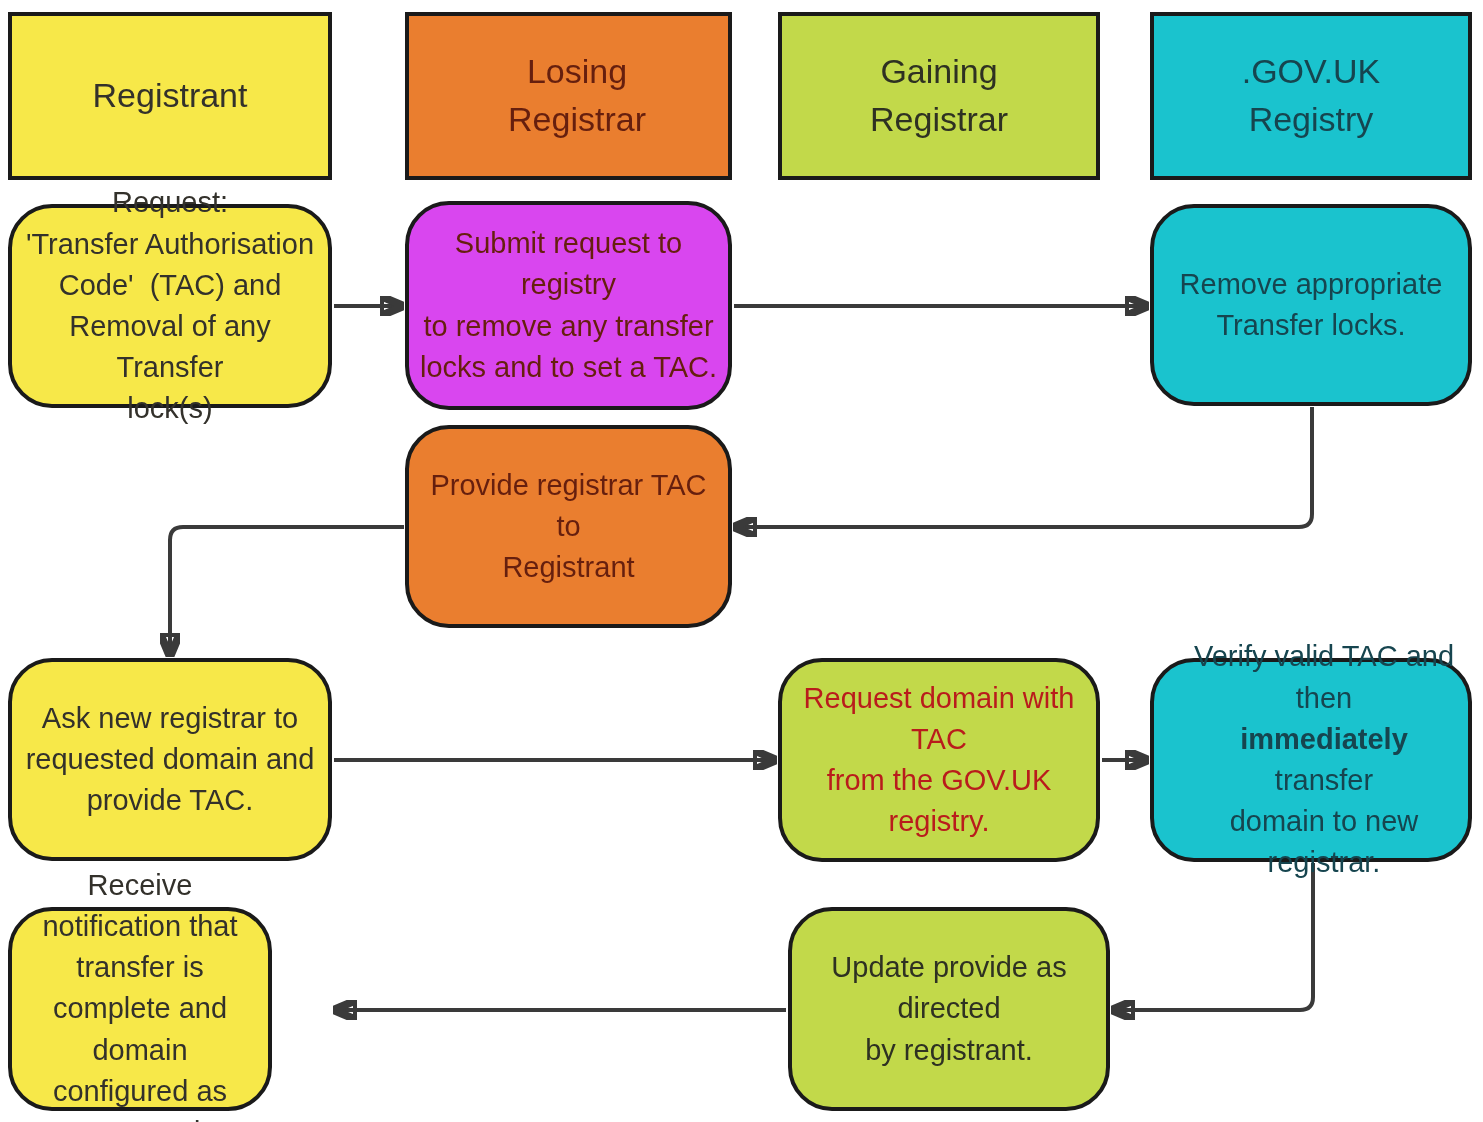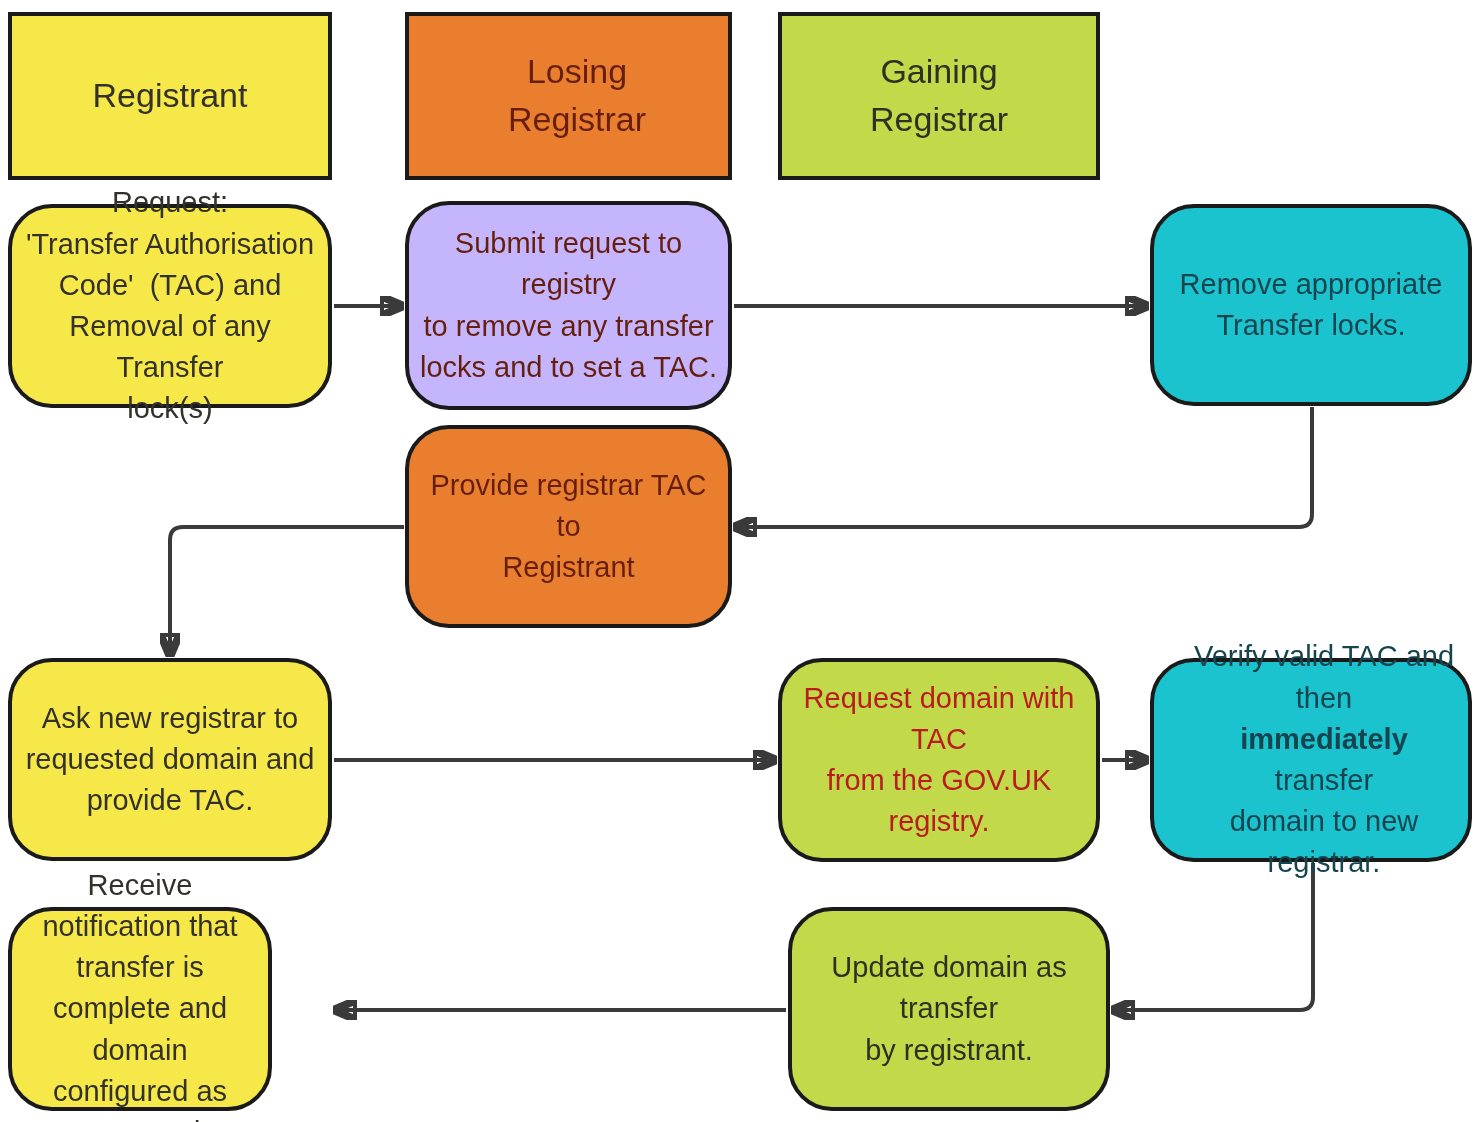--- a/index.html
+++ b/index.html
@@ -87,30 +87,34 @@
     <div class="node-text">Registrant</div>
   </div>
   <div class="hdr hdr2" style="background-color: rgb(234, 126, 47); color: rgb(102, 31, 14);">
     <div class="node-text">Losing
 Registrar</div>
   </div>
   <div class="hdr hdr3" style="background-color: rgb(194, 217, 74); color: rgb(46, 49, 34);">
     <div class="node-text">Gaining
 Registrar</div>
   </div>
+  <div class="hdr hdr4" style="background-color: rgb(26, 195, 206); color: rgb(22, 69, 79);">
+    <div class="node-text">.GOV.UK
+Registry</div>
+  </div>
 
   <div class="node nA" style="background-color: rgb(247, 232, 73); color: rgb(51, 49, 43);">
     <div class="node-text">Request:
 'Transfer Authorisation
 Code'  (TAC) and
 Removal of any Transfer
 lock(s)</div>
   </div>
 
-  <div class="node nB" style="background-color: #c4b5fd; color: rgb(102, 31, 14);">
+  <div class="node nB" style="background-color: #d946ef; color: rgb(102, 31, 14);">
     <div class="node-text">Submit request to registry
 to remove any transfer
 locks and to set a TAC.</div>
   </div>
 
   <div class="node nC" style="background-color: rgb(26, 195, 206); color: rgb(22, 69, 79);">
     <div class="node-text">Remove appropriate
 Transfer locks.</div>
   </div>
 
@@ -128,21 +132,21 @@
   <div class="node nF" style="background-color: rgb(194, 217, 74); color: #b91c1c;">
     <div class="node-text">Request domain with TAC
 from the GOV.UK registry.</div>
   </div>
 
   <div class="node nG" style="background-color: rgb(26, 195, 206); color: rgb(22, 69, 79); padding-left: 36px;">
     <div class="node-text"><span>Verify valid TAC and then</span><br><strong>immediately</strong><span> transfer</span><br><span>domain to new registrar.</span></div>
   </div>
 
   <div class="node nH" style="background-color: rgb(194, 217, 74); color: rgb(46, 49, 34);">
-    <div class="node-text">Update domain as transfer
+    <div class="node-text">Update provide as directed
 by registrant.</div>
   </div>
 
   <div class="node nI" style="background-color: rgb(247, 232, 73); color: rgb(51, 49, 43);">
     <div class="node-text">Receive notification that
 transfer is complete and
 domain configured as
 requested.</div>
   </div>
 

